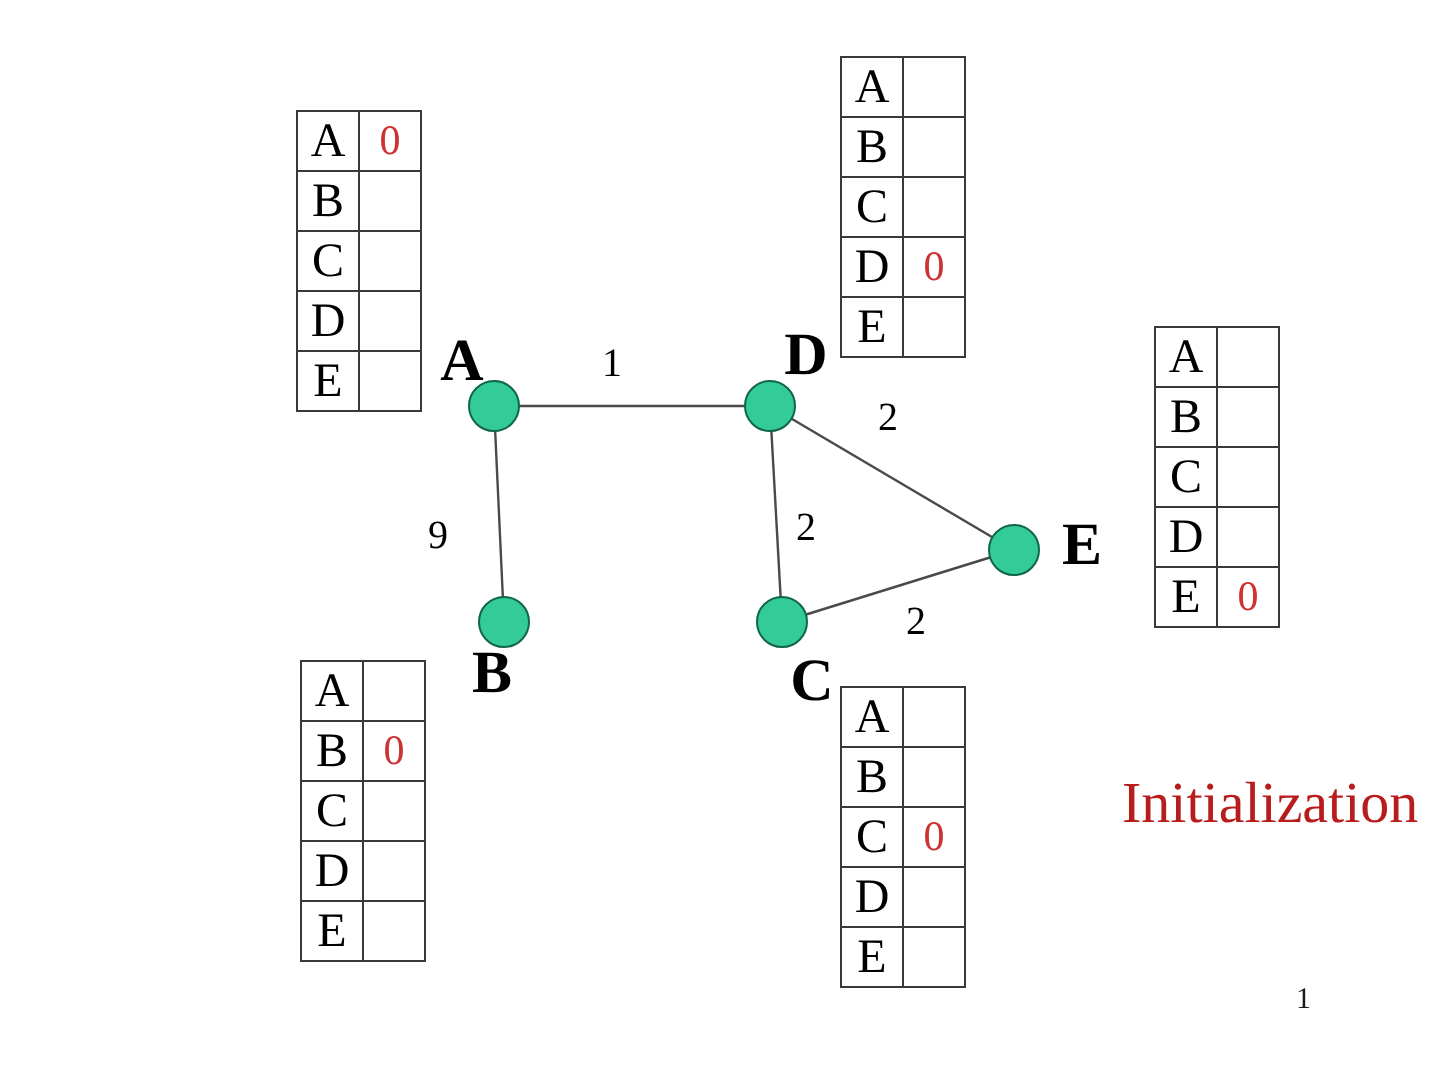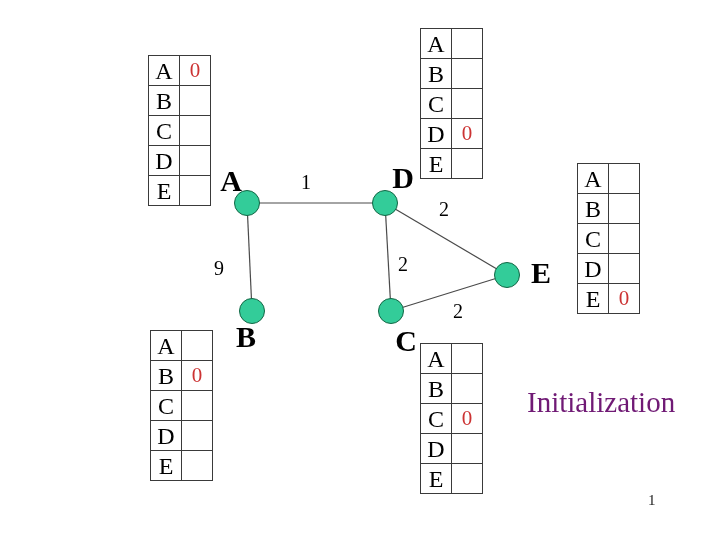--- a/index.html
+++ b/index.html
@@ -26,21 +26,21 @@
     border-top:1px solid #3a3a3a;border-left:1px solid #3a3a3a;
     background:#fff;
   }
   .cell{
     height:30px;border-right:1px solid #3a3a3a;border-bottom:1px solid #3a3a3a;
     display:flex;align-items:center;justify-content:center;
     font-size:24px;line-height:1;color:#000;box-sizing:border-box;
   }
   .cell.val{font-size:21px;color:#cc3333;}
   .caption{
-    position:absolute;font-size:29px;color:#701a75;line-height:1;white-space:nowrap;
+    position:absolute;font-size:29px;color:#b91c1c;line-height:1;white-space:nowrap;margin-left:34px;
   }
   .pagenum{
     position:absolute;font-size:15px;color:#1a1a1a;line-height:1;
   }
 </style>
 </head>
 <body>
 
 <div class="slide">
 

